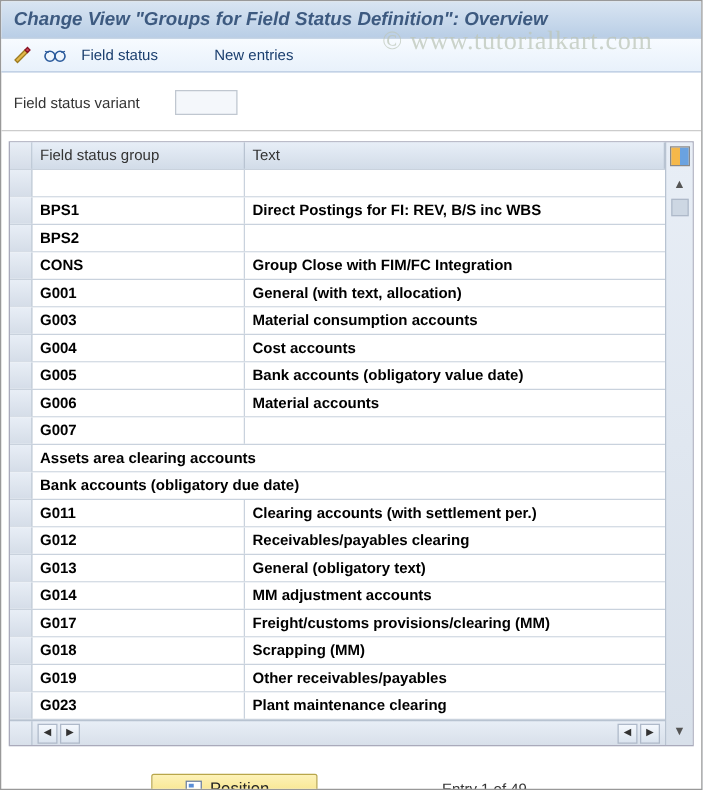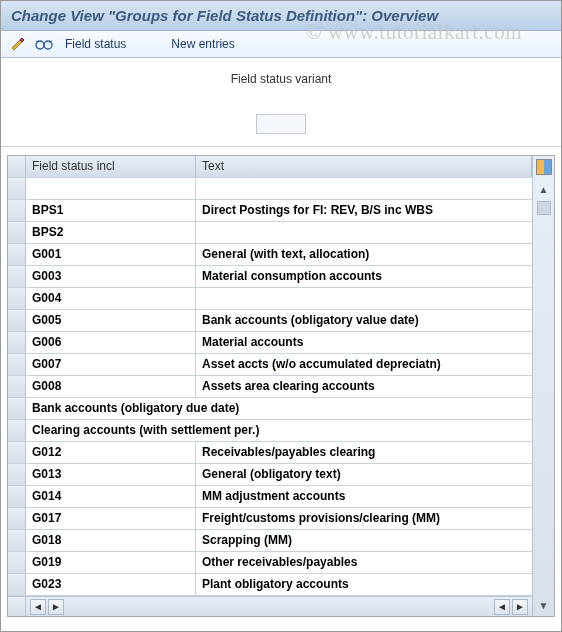--- a/index.html
+++ b/index.html
@@ -53,21 +53,20 @@
       letter-spacing: 0.5px;
       pointer-events: none;
       z-index: 10;
     }
     .filter-bar {
       padding: 14px 10px 12px;
       display: flex;
       align-items: center;
       gap: 28px;
       border-bottom: 1px solid #ccc;
-      flex-direction: column;
     }
     .filter-label { color: #333; }
     .filter-input {
       width: 50px;
       height: 20px;
       border: 1px solid #c0c7d0;
       background: #f4f7fb;
     }
     .grid-wrapper {
       margin: 8px 6px 0 6px;
@@ -203,78 +202,83 @@
 
 <div class="filter-bar">
   <span class="filter-label">Field status variant</span>
   <input class="filter-input" type="text" value="" style="">
 </div>
 
 <div class="grid-wrapper">
   <div class="grid-main">
     <div class="grid-row grid-header">
       <div class="sel-cell"></div>
-      <div class="fsg-cell">Field status incl</div>
+      <div class="fsg-cell">Field status group</div>
       <div class="txt-cell">Text</div>
     </div>
     <div id="grid-body">
         <div class="grid-row">
           <div class="sel-cell"></div>
           <div class="fsg-cell"></div>
           <div class="txt-cell"></div>
         </div>
         <div class="grid-row">
           <div class="sel-cell"></div>
           <div class="fsg-cell">BPS1</div>
           <div class="txt-cell">Direct Postings for FI: REV, B/S inc WBS</div>
         </div>
         <div class="grid-row">
           <div class="sel-cell"></div>
           <div class="fsg-cell">BPS2</div>
         </div>
         <div class="grid-row">
           <div class="sel-cell"></div>
+          <div class="fsg-cell">CONS</div>
+          <div class="txt-cell">Group Close with FIM/FC Integration</div>
+        </div>
+        <div class="grid-row">
+          <div class="sel-cell"></div>
           <div class="fsg-cell">G001</div>
           <div class="txt-cell">General (with text, allocation)</div>
         </div>
         <div class="grid-row">
           <div class="sel-cell"></div>
           <div class="fsg-cell">G003</div>
           <div class="txt-cell">Material consumption accounts</div>
         </div>
         <div class="grid-row">
           <div class="sel-cell"></div>
           <div class="fsg-cell">G004</div>
+          <div class="txt-cell">Cost accounts</div>
         </div>
         <div class="grid-row">
           <div class="sel-cell"></div>
           <div class="fsg-cell">G005</div>
           <div class="txt-cell">Bank accounts (obligatory value date)</div>
         </div>
         <div class="grid-row">
           <div class="sel-cell"></div>
           <div class="fsg-cell">G006</div>
           <div class="txt-cell">Material accounts</div>
         </div>
         <div class="grid-row">
           <div class="sel-cell"></div>
           <div class="fsg-cell">G007</div>
-          <div class="txt-cell">Asset accts (w/o accumulated depreciatn)</div>
-        </div>
-        <div class="grid-row">
-          <div class="sel-cell"></div>
-          <div class="fsg-cell">G008</div>
+        </div>
+        <div class="grid-row">
+          <div class="sel-cell"></div>
           <div class="txt-cell">Assets area clearing accounts</div>
         </div>
         <div class="grid-row">
           <div class="sel-cell"></div>
           <div class="txt-cell">Bank accounts (obligatory due date)</div>
         </div>
         <div class="grid-row">
           <div class="sel-cell"></div>
+          <div class="fsg-cell">G011</div>
           <div class="txt-cell">Clearing accounts (with settlement per.)</div>
         </div>
         <div class="grid-row">
           <div class="sel-cell"></div>
           <div class="fsg-cell">G012</div>
           <div class="txt-cell">Receivables/payables clearing</div>
         </div>
         <div class="grid-row">
           <div class="sel-cell"></div>
           <div class="fsg-cell">G013</div>
@@ -296,21 +300,21 @@
           <div class="txt-cell">Scrapping (MM)</div>
         </div>
         <div class="grid-row">
           <div class="sel-cell"></div>
           <div class="fsg-cell">G019</div>
           <div class="txt-cell">Other receivables/payables</div>
         </div>
         <div class="grid-row">
           <div class="sel-cell"></div>
           <div class="fsg-cell">G023</div>
-          <div class="txt-cell">Plant obligatory accounts</div>
+          <div class="txt-cell">Plant maintenance clearing</div>
         </div>
       </div>
     <div class="hscroll-row">
       <div class="hscroll-gap"></div>
       <div class="hscroll-area">
         <div class="hbtn">◄</div>
         <div class="hbtn">►</div>
       </div>
       <div class="hscroll-area right">
         <div class="hbtn">◄</div>

